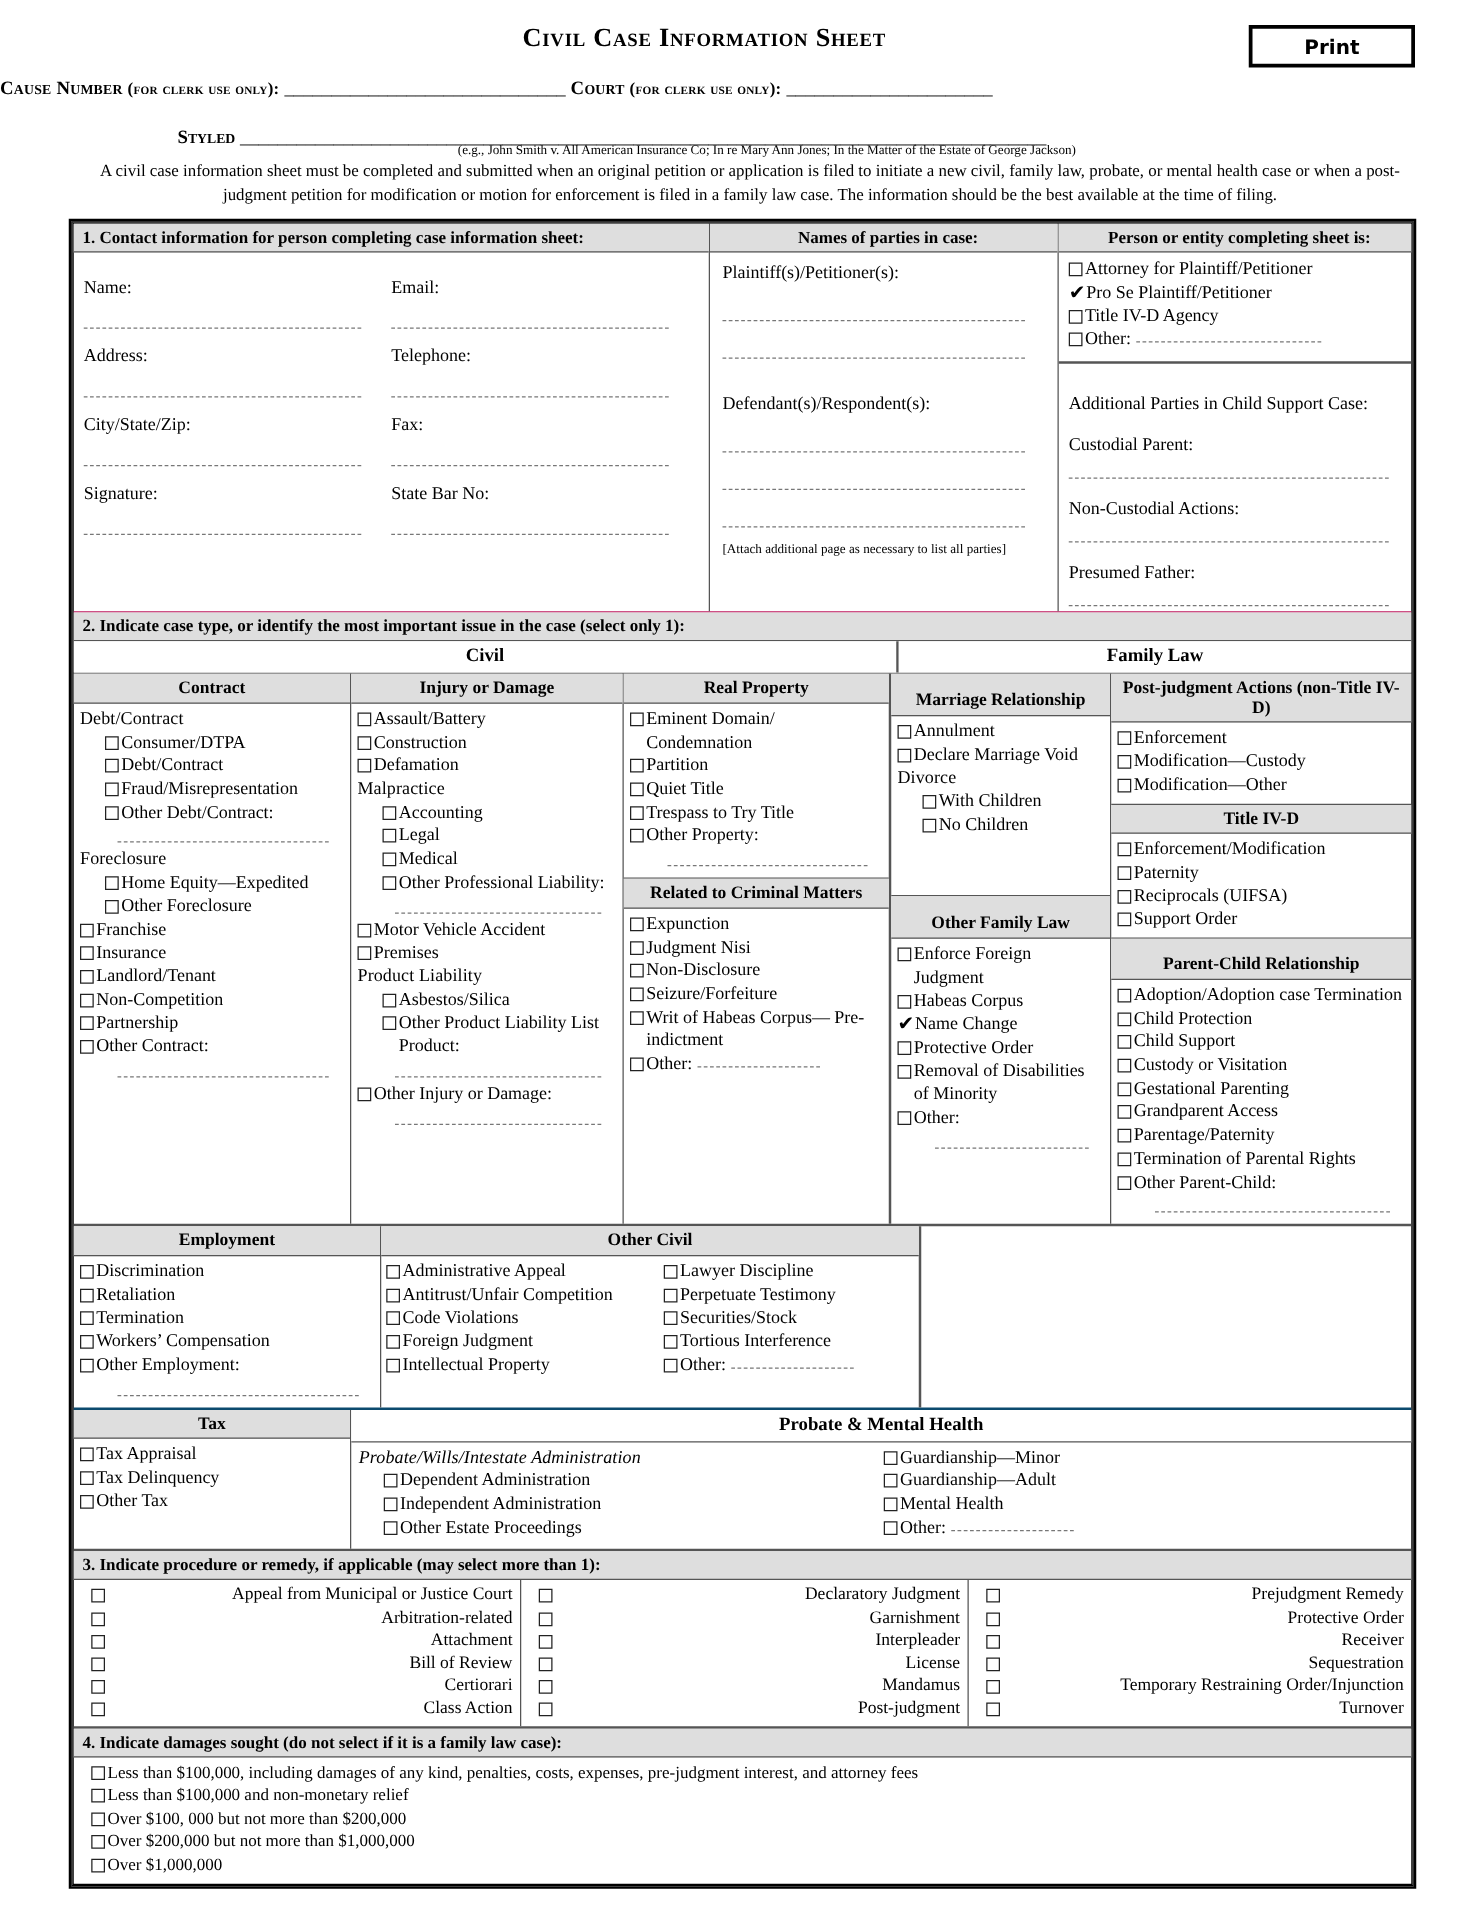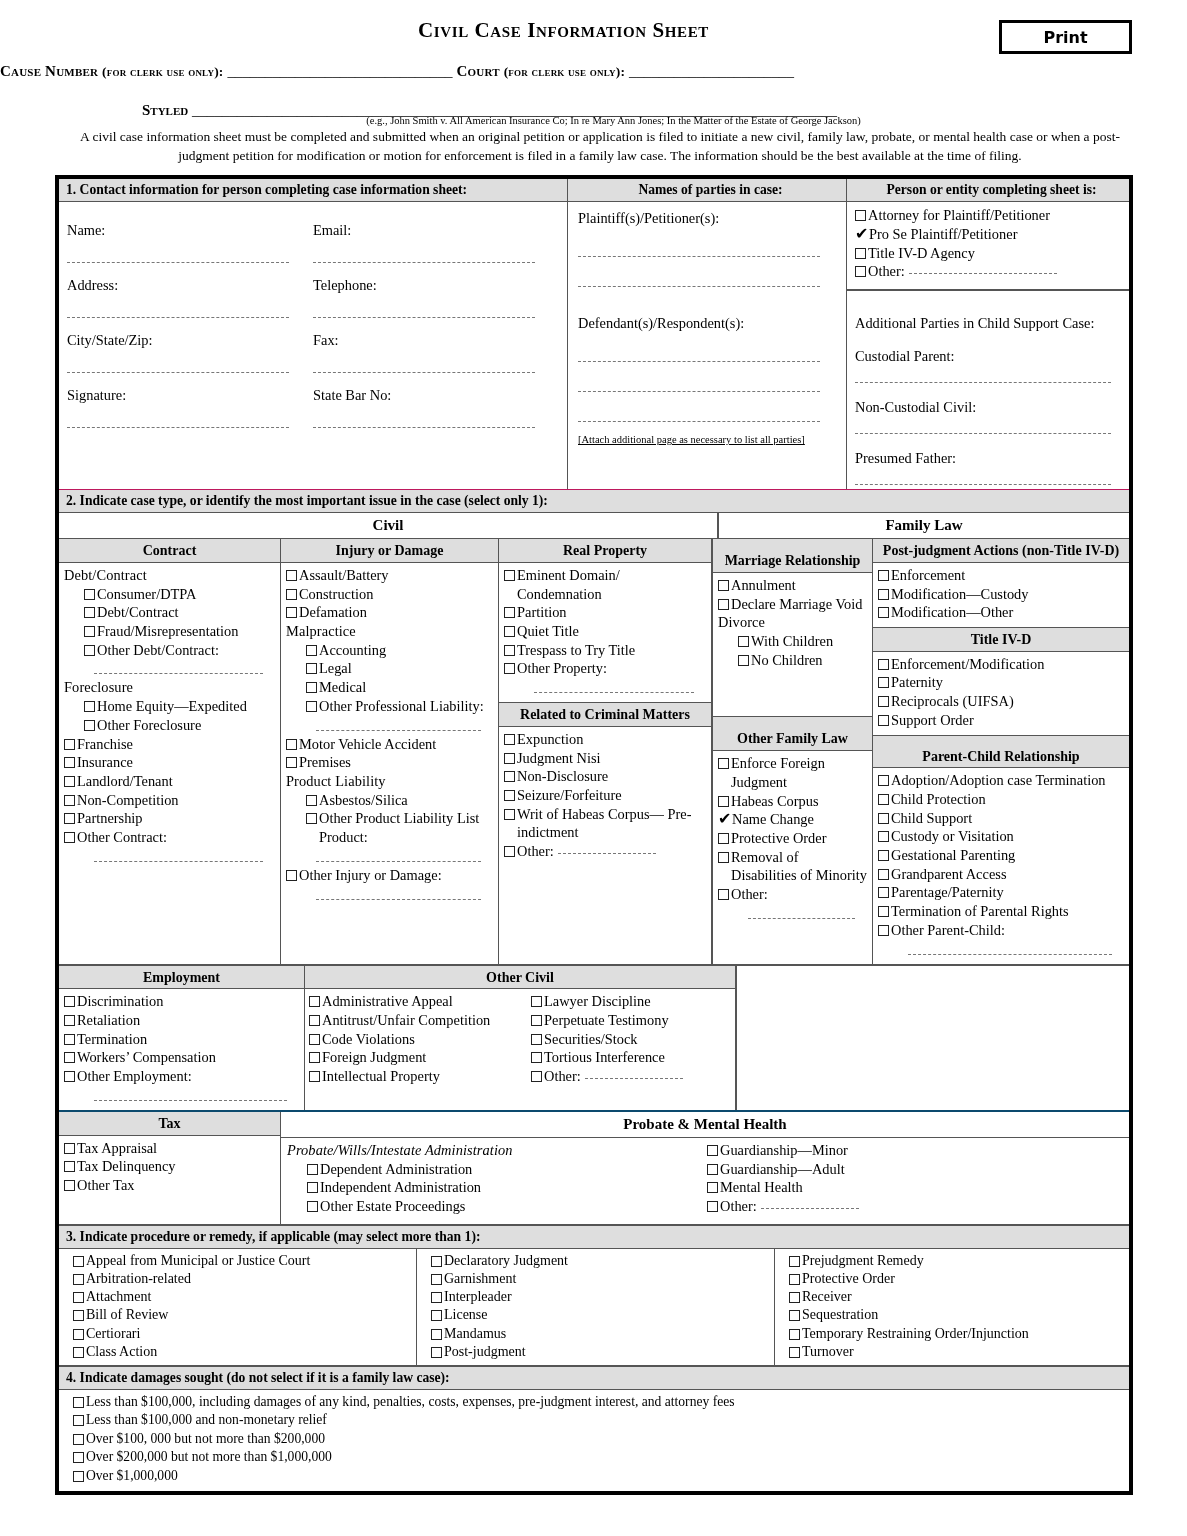--- a/index.html
+++ b/index.html
@@ -120,21 +120,21 @@
   .twocol .half{width:50%; box-sizing:border-box; padding-right:10px;}
   .fld{font-size:14.4px; margin-top:14px;}
   .fldline{
     border-bottom:1px dashed #777;
     height:1px;
     margin-top:22px;
     margin-right:14px;
   }
   .parties{padding:8px 10px 4px 10px; font-size:14.4px;}
   .pline{border-bottom:1px dashed #777; height:1px; margin:28px 16px 0 0;}
-  .attach{font-size:10.5px; margin-top:12px;text-decoration:underline;}
+  .attach{font-size:10.5px; margin-top:12px;}
   .entitybox{border-bottom:2px solid #555; padding:4px 8px 8px 8px;}
   .addl{padding:8px 8px 4px 8px; font-size:14.4px;}
   .addl .lbl{margin-top:16px;}
   .addl .aline{border-bottom:1px dashed #777; height:1px; margin:16px 10px 0 0;}
 
   
   .item{
     font-size:14.4px;
     line-height:1.30;
     display:flex;
@@ -180,21 +180,21 @@
     margin-left:4px;
   }
   .cfrow{display:flex; border-bottom:1px solid #555;}
   .cf-civil{width:654px; border-right:2px solid #555;}
   .cf-fam{flex:1;}
 
   .maingrid{display:flex;}
   .colA{width:222px; border-right:1px solid #555; box-sizing:border-box;}
   .colB{width:218px; border-right:1px solid #555; box-sizing:border-box;}
   .colC{width:214px; border-right:2px solid #555; box-sizing:border-box;}
-  .colD{width:160px; border-right:1px solid #555; box-sizing:border-box;}
+  .colD{width:176px; border-right:1px solid #555; box-sizing:border-box;}
   .colE{flex:1; box-sizing:border-box;}
   .cellpad{padding:3px 5px 5px 5px;}
 
   .subblock{border-top:1px solid #555;}
 
   
   .emprow{display:flex; border-top:2px solid #555;}
   .emp{width:246px; border-right:1px solid #555; box-sizing:border-box;}
   .othciv{width:432px; border-right:2px solid #555; box-sizing:border-box;}
   .ocbody{display:flex; padding:3px 4px 6px 4px;}
@@ -209,21 +209,21 @@
   .probbody{display:flex; padding:3px 6px 8px 6px;}
   .probbody .p1{width:420px;}
   .probbody .p2{flex:1;}
 
   
   .s3body{display:flex; border-bottom:2px solid #555;}
   .s3body .s3c{box-sizing:border-box; padding:3px 6px 4px 14px;}
   .s3body .s3c1{width:358px; border-right:1px solid #555;}
   .s3body .s3c2{width:358px; border-right:1px solid #555;}
   .s3body .s3c3{flex:1;}
-  .s3body .item{font-size:14px;}
+  .s3body .item{font-size:14px;justify-content:space-between;}
 
   
   .s4body{padding:3px 6px 6px 14px;}
   .s4body .item{font-size:13.6px; line-height:1.36;}
 </style>
 </head>
 <body>
 
 <div class="page">
 
@@ -311,21 +311,21 @@
               <div class="item">
                 <span class="cb"></span>
                 <span class="txt">Other:</span>
                 <span class="inlineblank" style="width: 148px;"></span>
               </div>
             </div>
         <div class="addl">
           <div class="lbl">Additional Parties in Child Support Case:</div>
           <div class="lbl">Custodial Parent:</div>
           <div class="aline"></div>
-          <div class="lbl">Non-Custodial Civil:</div>
+          <div class="lbl">Non-Custodial Actions:</div>
           <div class="aline"></div>
           <div class="lbl">Presumed Father:</div>
           <div class="aline"></div>
         </div>
       </div>
     </div>
 
     <div class="bandrow">2. Indicate case type, or identify the most important issue in the case (select only 1):</div>
 
     <div class="cfrow">

